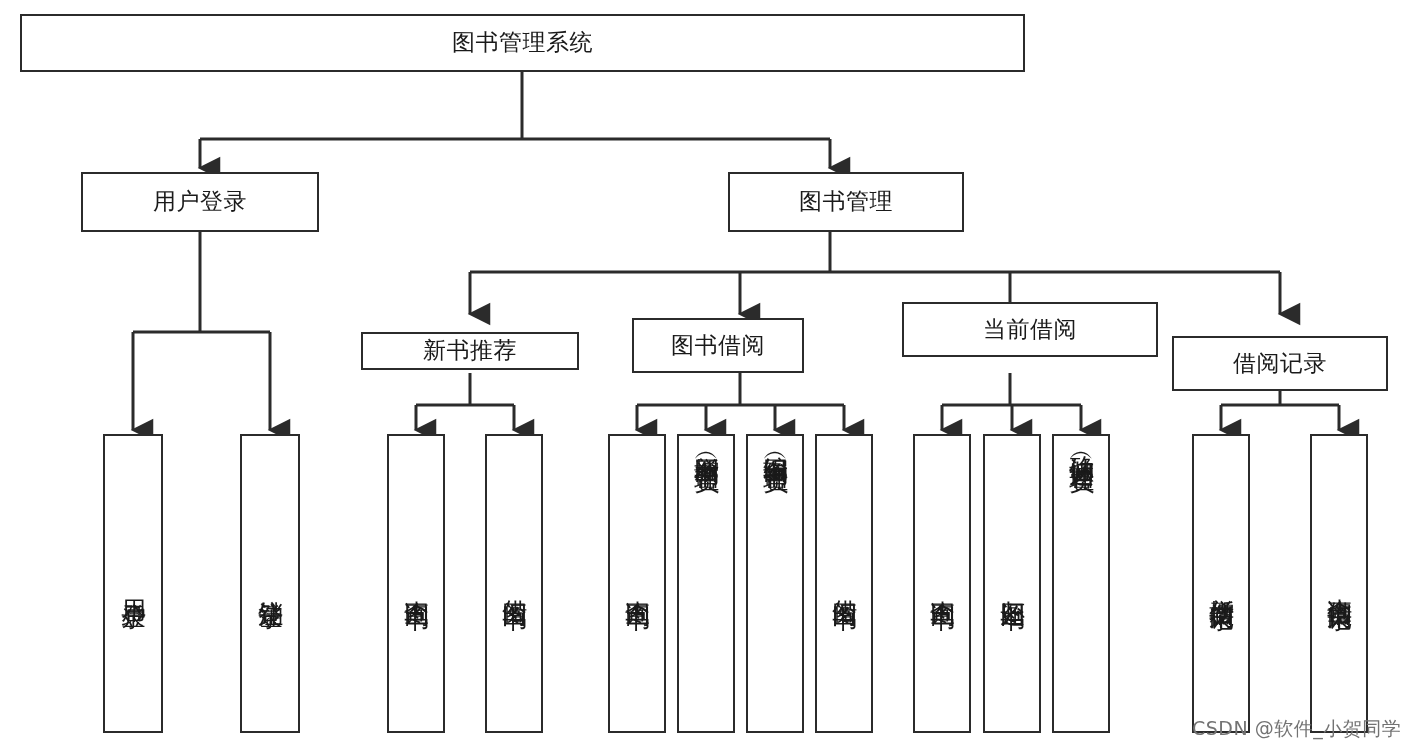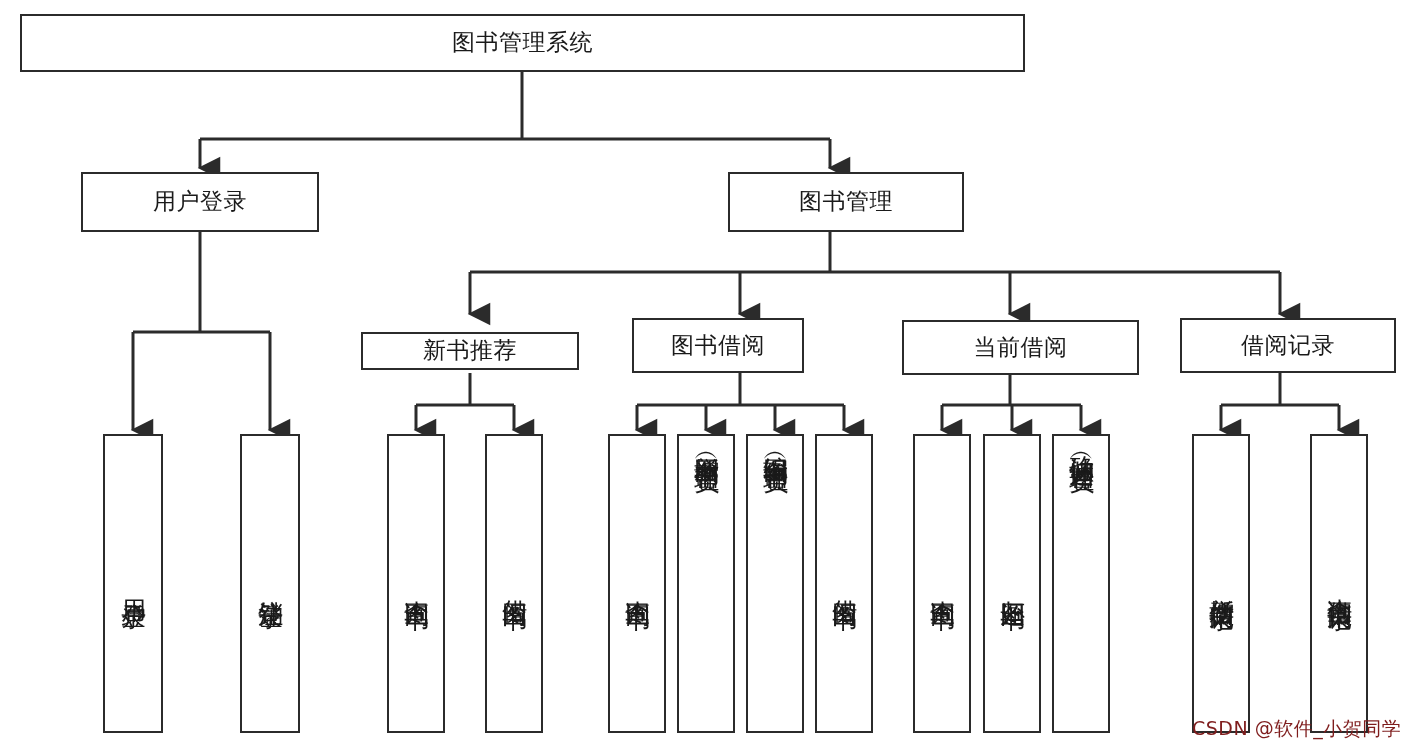--- a/index.html
+++ b/index.html
@@ -57,21 +57,21 @@
     line-height: 1.05;
     letter-spacing: 2px;
     margin: 0 auto;
   }
   .node.vert.mid {
     align-items: center;
   }
   .watermark {
     position: absolute;
     font-size: 19px;
-    color: #7f1d1d;
+    color: #737373;
     white-space: nowrap;
     letter-spacing: 0.5px;
   }
 </style>
 </head>
 <body>
 
 <div id="canvas">
 
   <svg class="connectors" viewBox="0 0 1405 747" xmlns="http://www.w3.org/2000/svg">
@@ -135,24 +135,24 @@
   <div class="node horiz" style="left:728px; top:172px; width:236px; height:60px;">
     <span class="label">图书管理</span>
   </div>
 
   <div class="node horiz" style="left:361px; top:332px; width:218px; height:38px;">
     <span class="label">新书推荐</span>
   </div>
   <div class="node horiz" style="left:632px; top:318px; width:172px; height:55px;">
     <span class="label">图书借阅</span>
   </div>
-  <div class="node horiz" style="left:902px; top:320px; width:237px; height:55px;">
+  <div class="node horiz" style="left:902px; top:302px; width:256px; height:55px;">
     <span class="label">当前借阅</span>
   </div>
-  <div class="node horiz" style="left:1172px; top:318px; width:216px; height:55px;margin-left:8px;">
+  <div class="node horiz" style="left:1172px; top:336px; width:216px; height:55px;">
     <span class="label">借阅记录</span>
   </div>
 
   <div class="node vert mid" style="left:103px; top:434px; width:60px; height:299px;">
     <span class="label">用户登录</span>
   </div>
   <div class="node vert mid" style="left:240px; top:434px; width:60px; height:299px;">
     <span class="label">注销登录</span>
   </div>
 

